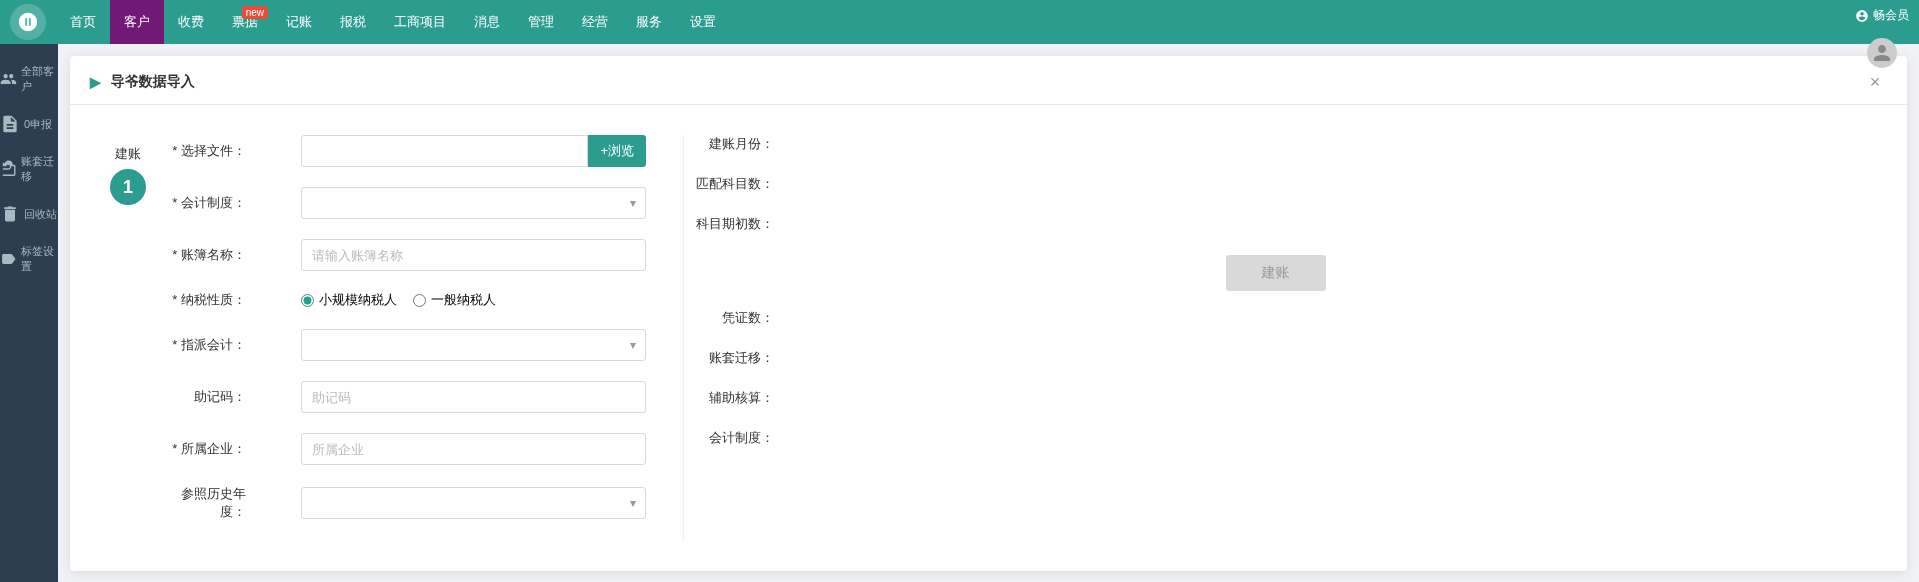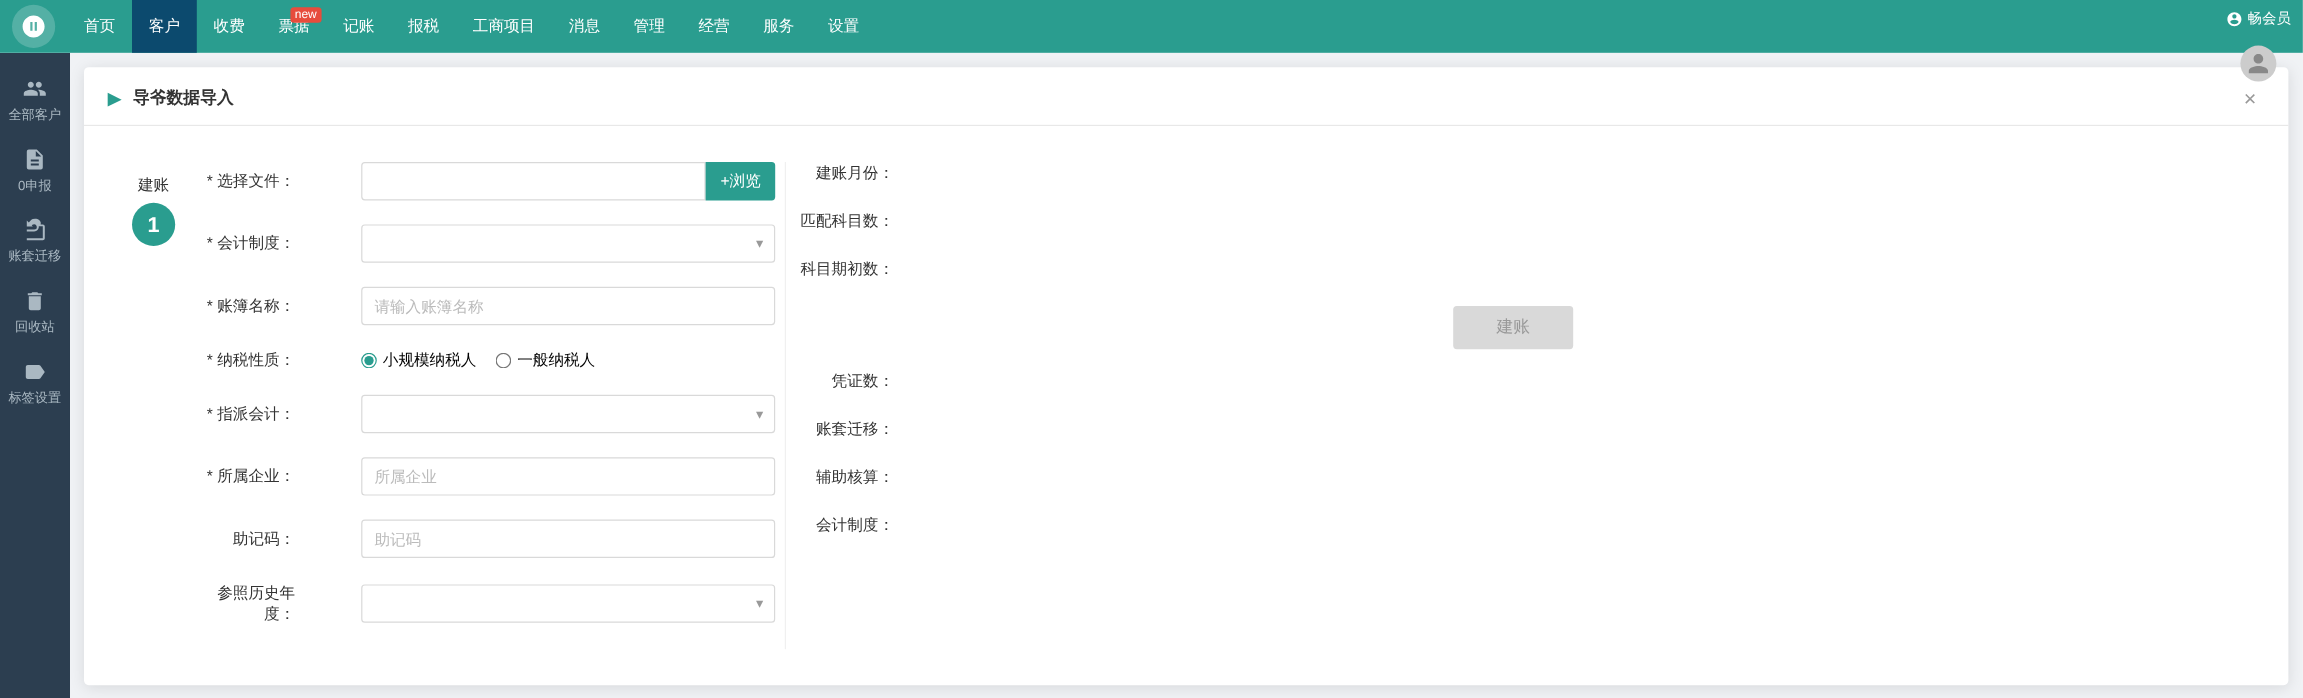--- a/index.html
+++ b/index.html
@@ -30,21 +30,21 @@
     .nav-item {
       padding: 0 14px;
       height: 44px;
       display: flex; align-items: center;
       cursor: pointer;
       font-size: 13px;
       color: #fff;
       position: relative;
       white-space: nowrap;
     }
-    .nav-item.active { background: #0c4a6e; }
+    .nav-item.active { background: #701a75; }
     .nav-badge {
       background: #e74c3c;
       color: #fff;
       font-size: 10px;
       padding: 1px 4px;
       border-radius: 3px;
       position: absolute;
       top: 6px; right: 4px;
     }
     .nav-right { display: flex; align-items: center; gap: 14px; margin-left: auto; flex-direction: column; }
@@ -65,21 +65,21 @@
       top: 44px; left: 0; bottom: 0;
       width: 58px;
       background: #2c3e50;
       display: flex; flex-direction: column;
       align-items: center;
       padding-top: 10px;
       z-index: 90;
     }
     .sidebar-item {
       width: 100%;
-      display: flex; flex-direction: column; align-items: center;
+      display: flex; flex-direction: row; align-items: center;
       padding: 10px 0;
       color: #aab8c2;
       cursor: pointer;
       font-size: 11px;
       gap: 4px;
     }
     .sidebar-item svg { width: 20px; height: 20px; fill: currentColor; }
 
     
     .main-content {
@@ -204,21 +204,21 @@
     }
     .radio-item {
       display: flex; align-items: center; gap: 5px; cursor: pointer; font-size: 13px;
     }
     .radio-item input { cursor: pointer; accent-color: #2a9d8f; }
 
     
     .info-section {
       flex: 1;
       border-left: 1px solid #f0f0f0;
-      margin-left: 8px;
+      margin-left: 37px;
     }
     .info-row {
       display: flex; align-items: center;
       margin-bottom: 22px;
     }
     .info-label {
       width: 90px; text-align: right;
       font-size: 13px; color: #333;
       margin-right: 8px;
       white-space: nowrap;
@@ -380,27 +380,27 @@
         <div class="form-row">
           <label class="form-label">* 指派会计：</label>
           <div class="form-select-wrap">
             <select>
               <option value=""></option>
             </select>
           </div>
         </div>
 
         <div class="form-row">
+          <label class="form-label">助记码：</label>
+          <input type="text" class="form-control" placeholder="助记码" style="">
+        </div>
+
+        <div class="form-row">
           <label class="form-label">* 所属企业：</label>
           <input type="text" class="form-control" placeholder="所属企业" style="">
-        </div>
-
-        <div class="form-row">
-          <label class="form-label">助记码：</label>
-          <input type="text" class="form-control" placeholder="助记码" style="">
         </div>
 
         <div class="form-row">
           <label class="form-label">参照历史年度：</label>
           <div class="form-select-wrap">
             <select>
               <option value=""></option>
             </select>
           </div>
         </div>

